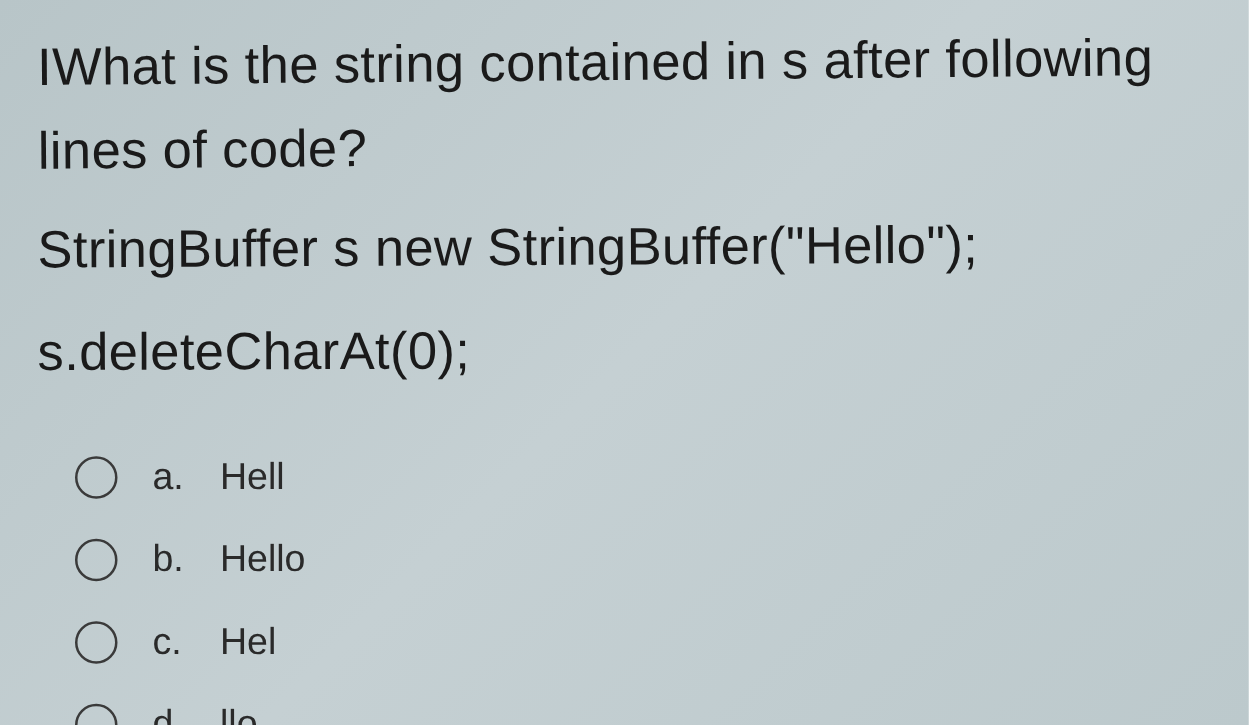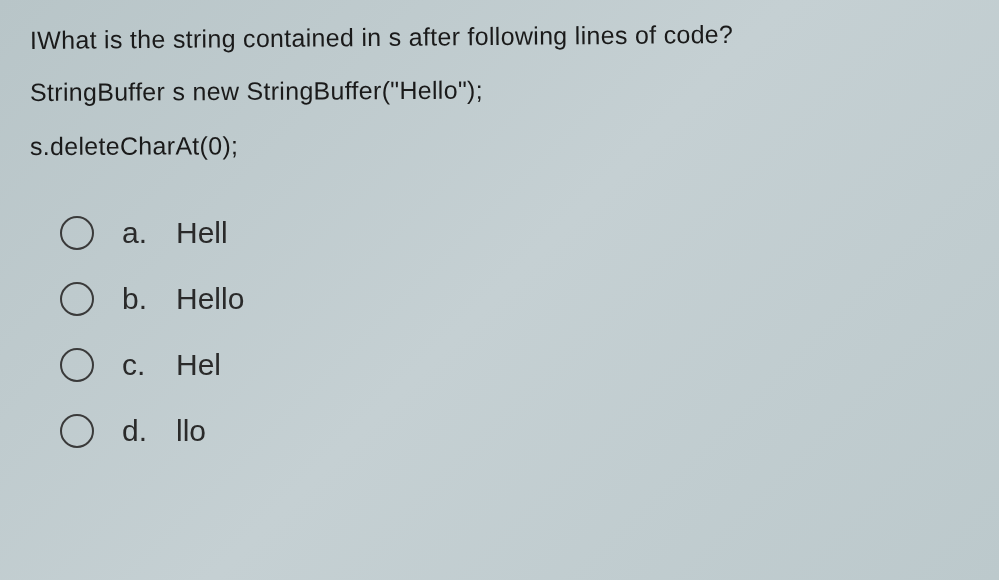--- a/index.html
+++ b/index.html
@@ -11,21 +11,21 @@
       width: 999px;
       height: 580px;
       background: linear-gradient(135deg, #b8c5c8 0%, #c5d0d3 50%, #bcc9cc 100%);
       font-family: Arial, Helvetica, sans-serif;
       color: #2a2a2a;
       padding: 20px 30px;
       position: relative;
       overflow: hidden;
     }
     .question-text {
-      font-size: 25px;
+      font-size: 42px;
       line-height: 1.6;
       margin-bottom: 8px;
       color: #1a1a1a;
       letter-spacing: 0.3px;
     }
     .question-line {
       margin-bottom: 12px;
     }
     .question-line-1 {
       transform: rotate(-0.5deg);

